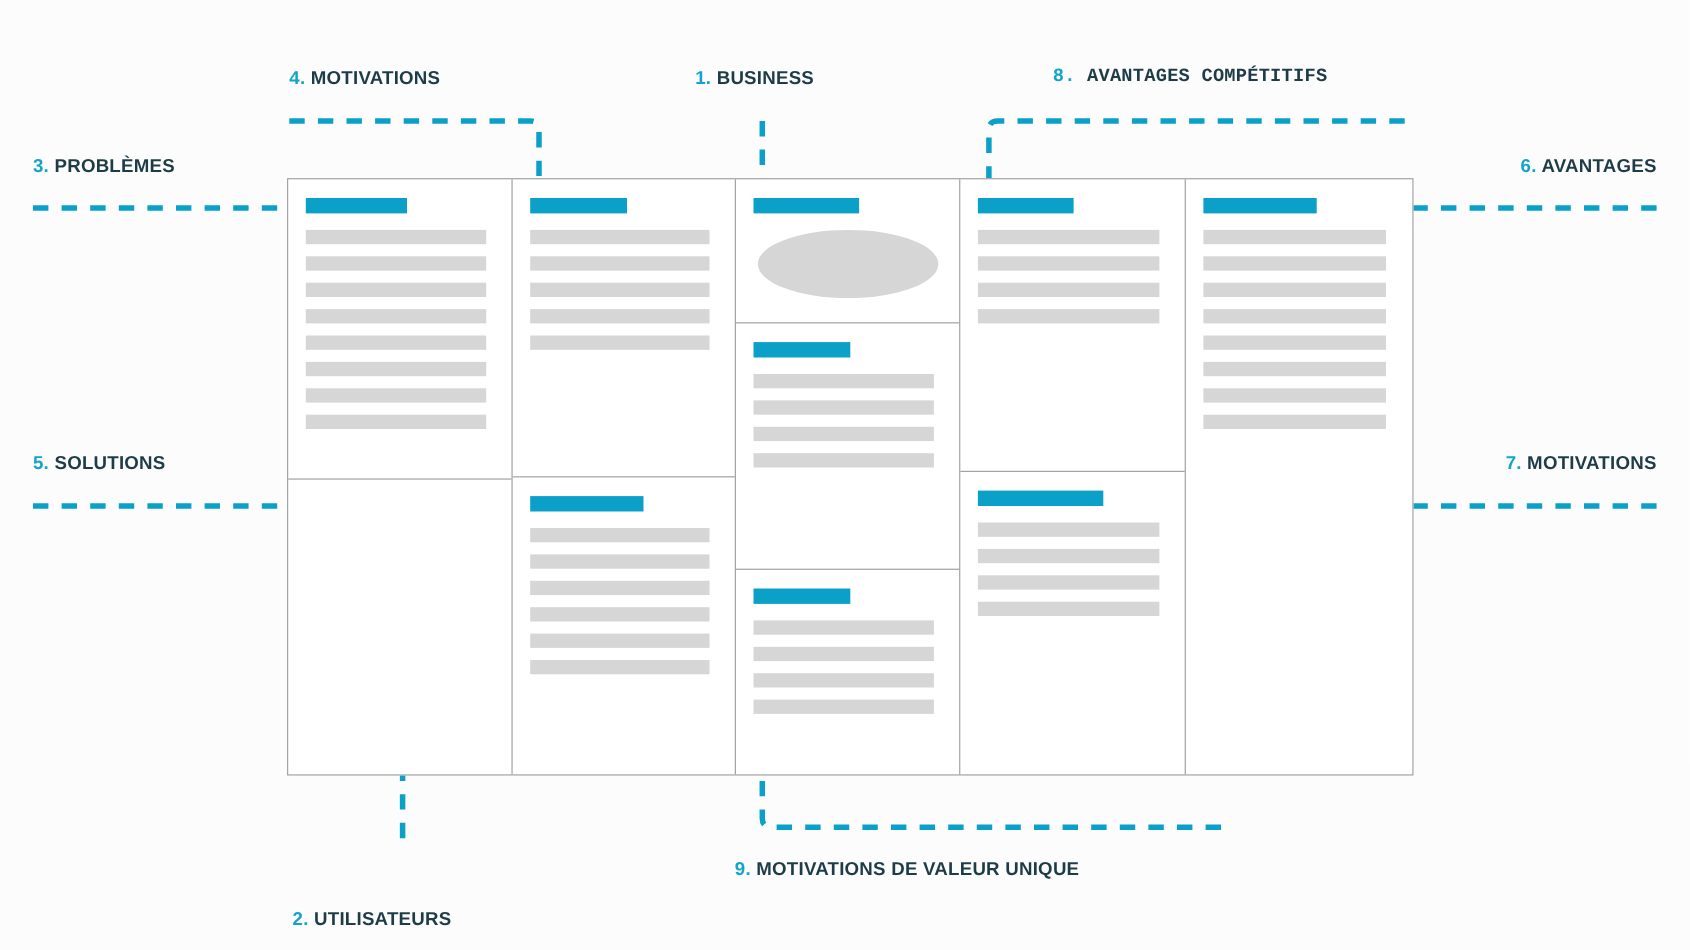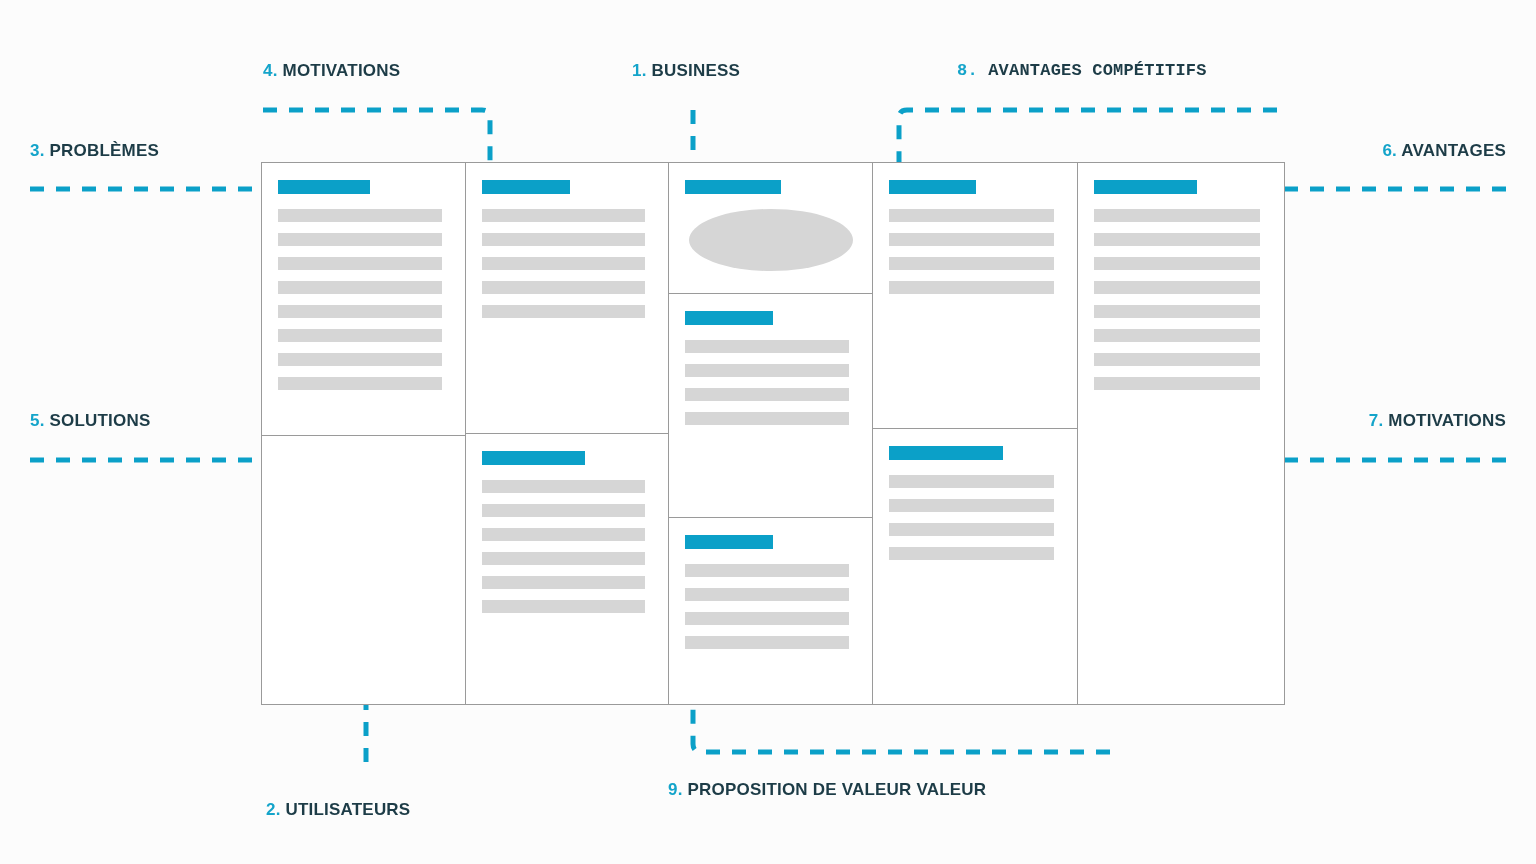--- a/index.html
+++ b/index.html
@@ -273,22 +273,22 @@
     <span>AVANTAGES</span>
   </div>
   <div class="label" style="left:30px;  top:412px;">
     <span class="num">5.</span>
     <span>SOLUTIONS</span>
   </div>
   <div class="label right" style="right:30px; top:412px;">
     <span class="num">7.</span>
     <span>MOTIVATIONS</span>
   </div>
-  <div class="label" style="left:266px; top:801px;">
+  <div class="label" style="left:266px; top:827px;">
     <span class="num">2.</span>
     <span>UTILISATEURS</span>
   </div>
   <div class="label" style="left:668px; top:781px;">
     <span class="num">9.</span>
-    <span>PROPOSITION DE VALEUR VALEUR</span>
+    <span>MOTIVATIONS DE VALEUR UNIQUE</span>
   </div>
 
 </div>
 
 </body></html>

